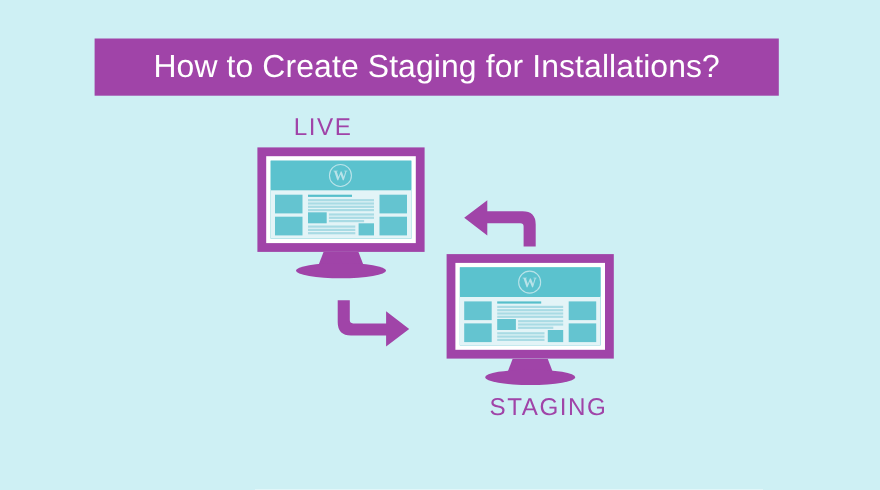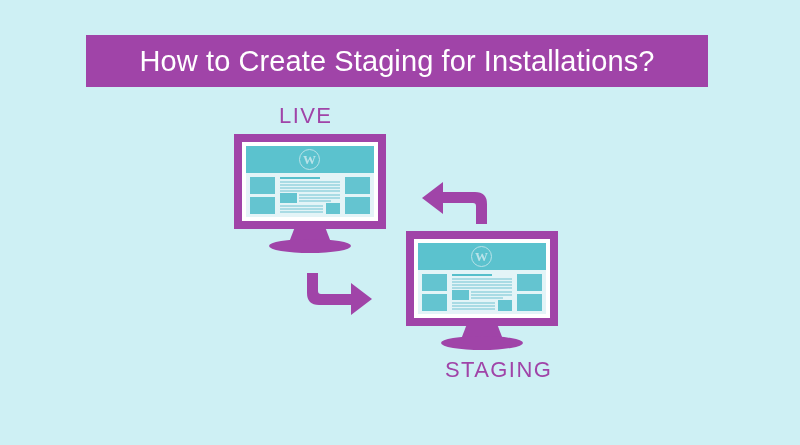--- a/index.html
+++ b/index.html
@@ -44,21 +44,21 @@
 
   
   .node-label {
     position: absolute;
     color: #a044a8;
     font-size: 22px;
     letter-spacing: 1.4px;
     white-space: nowrap;
     font-family: "Liberation Sans", sans-serif;
   }
-  #label-live { left: 279px; top: 103px; }
+  #label-live { left: 267px; top: 103px; }
   #label-staging { left: 445px; top: 357px; }
 
   
   .monitor { position: absolute; }
   .monitor-frame {
     position: absolute;
     left: 0; top: 0;
     background: #a044a8;
     box-sizing: border-box;
   }

